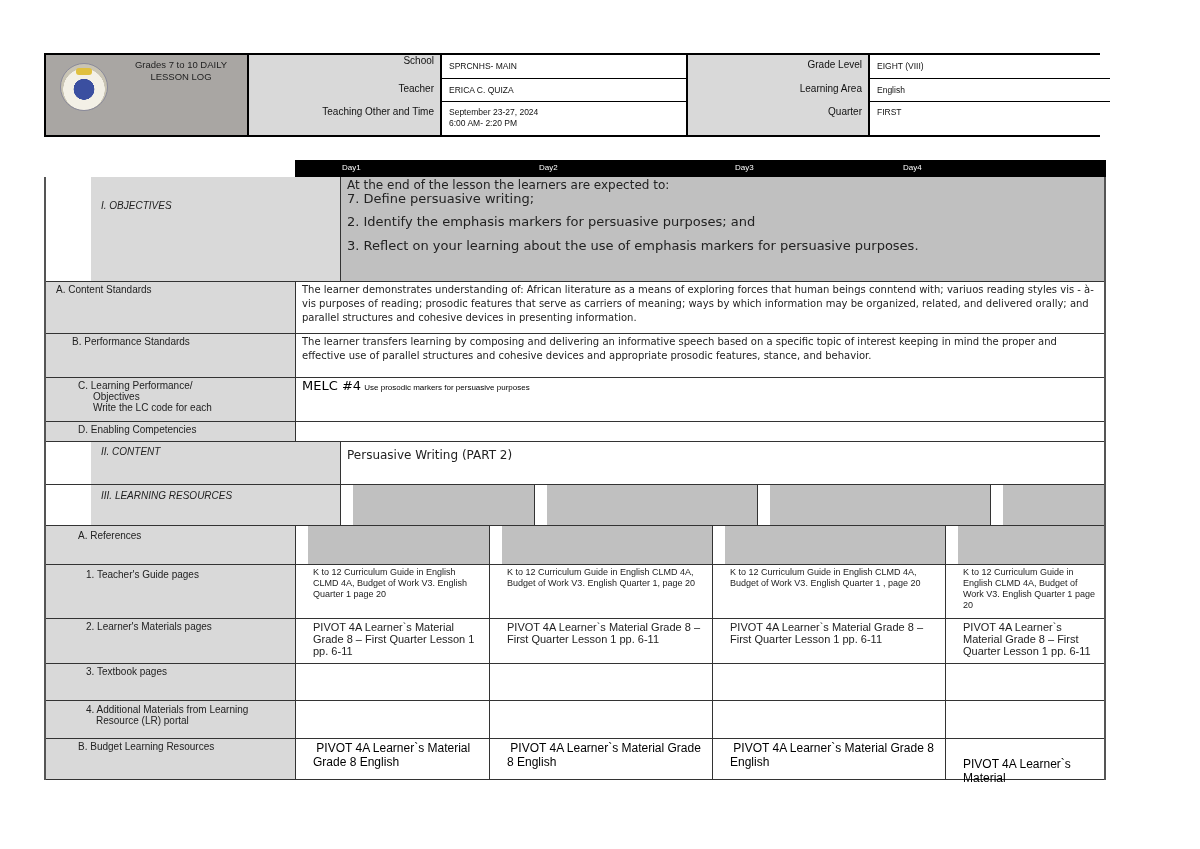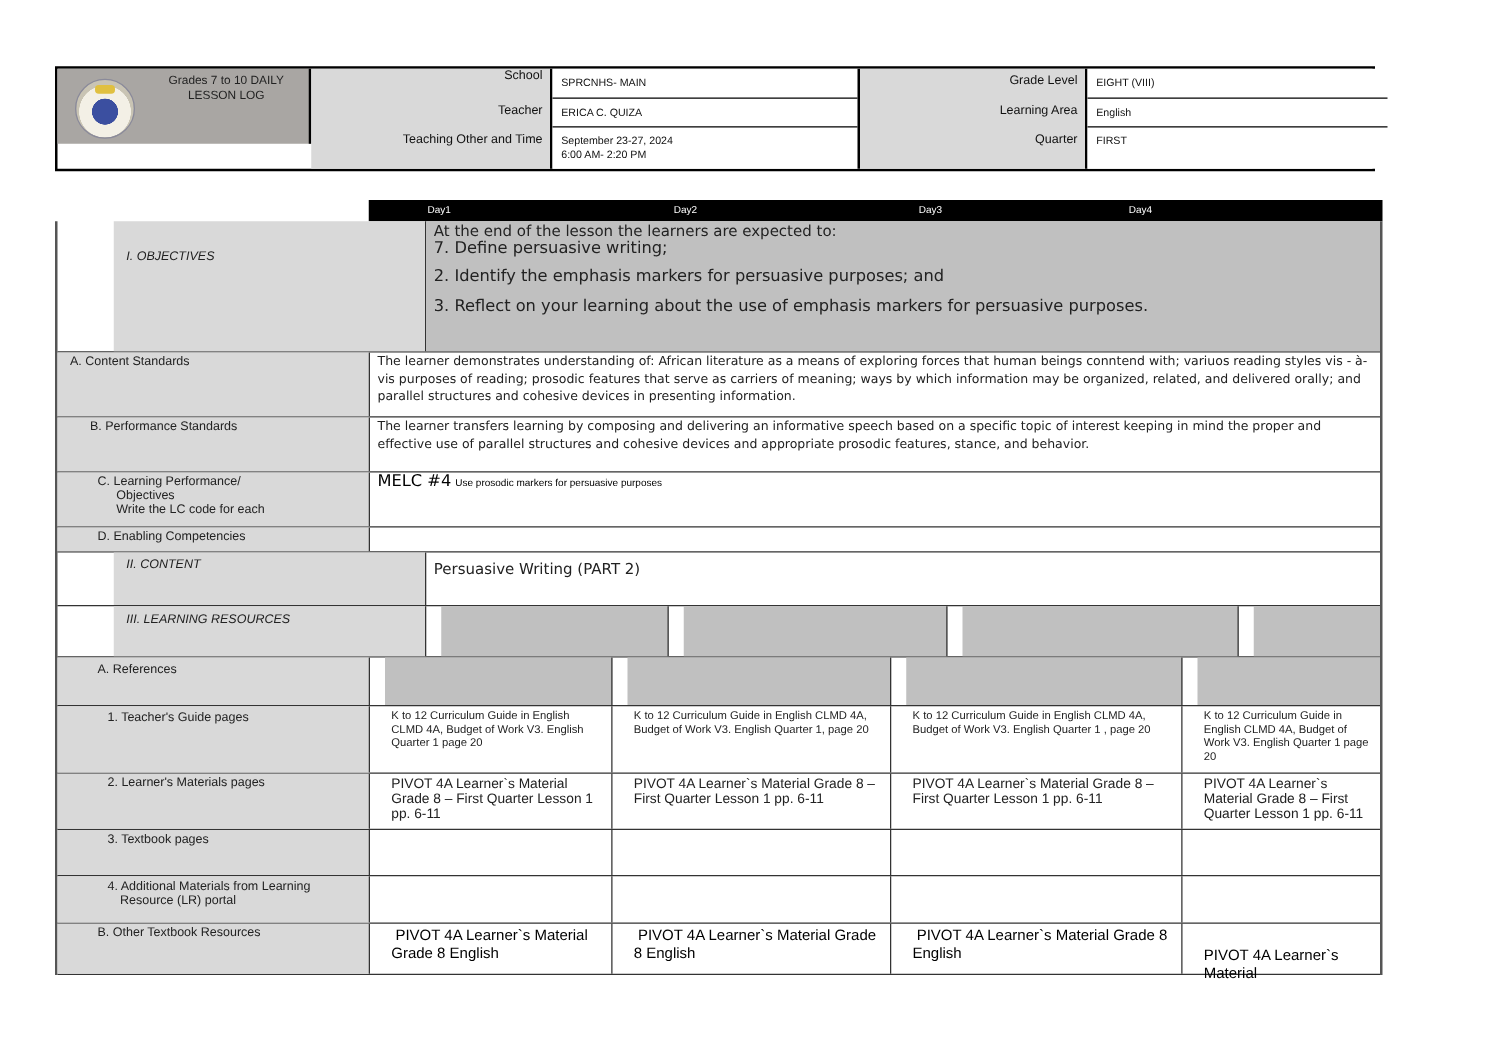--- a/index.html
+++ b/index.html
@@ -3,21 +3,21 @@
 <meta charset="utf-8">
 <style>
   html, body { margin: 0; padding: 0; background: #ffffff; }
   body { width: 1200px; height: 849px; position: relative; overflow: hidden;
          font-family: "DejaVu Sans", sans-serif; color: #000; }
 
   
   .hdr { position: absolute; left: 44px; top: 53px; width: 1056px; height: 84px;
          border: 2px solid #000; box-sizing: border-box; }
   .hdr .cell { position: absolute; box-sizing: border-box; font-size: 9px; }
-  .logo-cell { left: 0; top: 0; width: 203px; height: 60px; background: #a9a6a3; border-right: 2px solid #000; }
+  .logo-cell { left: 0; top: 0; width: 203px; height: 80px; background: #a9a6a3; border-right: 2px solid #000; }
   .logo { position: absolute; left: 14px; top: 8px; width: 46px; height: 46px; border-radius: 50%;
           background: radial-gradient(circle at 50% 55%, #3b4fa0 0 30%, #f3f0e6 31% 60%, #c9c4b4 61% 100%);
           border: 1px solid #8a8a9a; }
   .logo::after { content: ""; position: absolute; left: 15px; top: 4px; width: 16px; height: 7px;
           background: #e0c040; border-radius: 3px; }
   .logo-title { position: absolute; left: 80px; top: 4px; width: 110px; text-align: center;
           font-family: "Liberation Sans", sans-serif; font-size: 9.5px; line-height: 12px; color: #222; }
   .lab-col { left: 203px; top: 0; width: 193px; height: 80px; background: #d9d9d9; border-right: 2px solid #000; }
   .lab { position: absolute; right: 6px; font-family: "Liberation Sans", sans-serif; font-size: 10px; color:#111; }
   .val-col { left: 396px; top: 0; width: 246px; height: 80px; background: #fff; border-right: 2px solid #000; }
@@ -185,20 +185,20 @@
         <div>4. Additional Materials from Learning</div>
         <div style="padding-left:10px">Resource (LR) portal</div>
       </div>
       <div class="c c1"></div>
       <div class="c c2"></div>
       <div class="c c3"></div>
       <div class="c c4"></div>
     </div>
 
     <div class="r" style="height:41px">
-      <div class="l" style="padding-left:32px">B. Other Textbook Resources</div>
+      <div class="l" style="padding-left:32px">B. Budget Learning Resources</div>
       <div class="c c1" style="font-size:12px;line-height:14px;white-space:pre-wrap"> PIVOT 4A Learner`s Material Grade 8 English</div>
       <div class="c c2" style="font-size:12px;line-height:14px;white-space:pre-wrap"> PIVOT 4A Learner`s Material Grade 8 English</div>
       <div class="c c3" style="font-size:12px;line-height:14px;white-space:pre-wrap"> PIVOT 4A Learner`s Material Grade 8 English</div>
       <div class="c c4" style="font-size:12px;line-height:14px;padding-top:18px">PIVOT 4A Learner`s Material</div>
     </div>
   </div>
 </div>
 
 </body></html>

